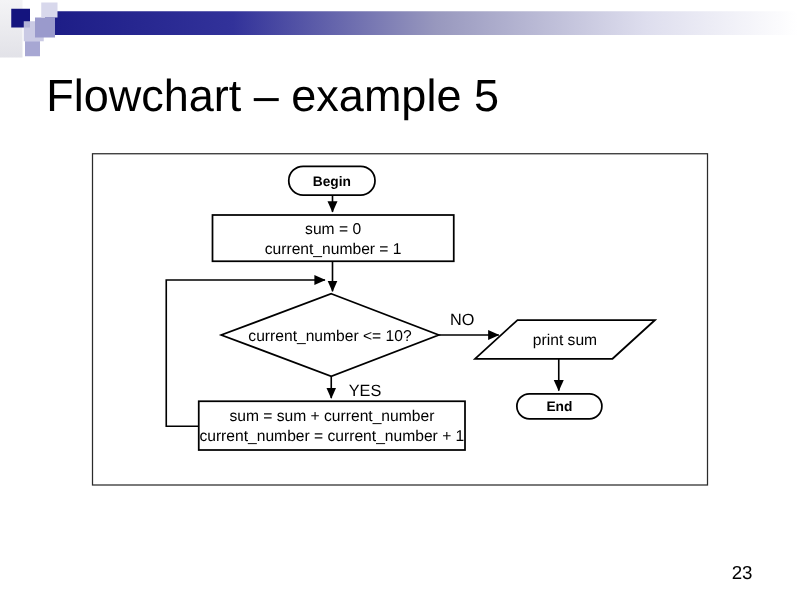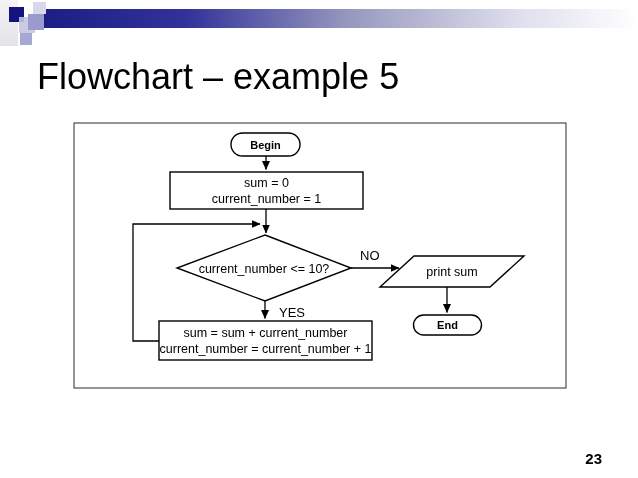--- a/index.html
+++ b/index.html
@@ -38,21 +38,21 @@
   .svgtxt.mid{text-anchor:middle;}
   .svgtxt.term{font-weight:bold;font-size:11px;}
   .svgtxt.branch{font-size:13px;}
 
   .footer{
     position:absolute;left:0;right:0;top:437px;
     text-align:center;font-size:11px;line-height:13px;color:#000;
   }
   .page-number{
     position:absolute;top:450px;right:36px;
-    font-size:15px;font-weight:bold;color:#000;
+    font-size:15px;font-weight:normal;color:#000;
   }
 </style>
 </head>
 <body>
 
 <div class="slide">
 
   <div class="decor-strip"></div>
   <div class="decor-bar"></div>
   <div class="sq sq-navy"></div>

